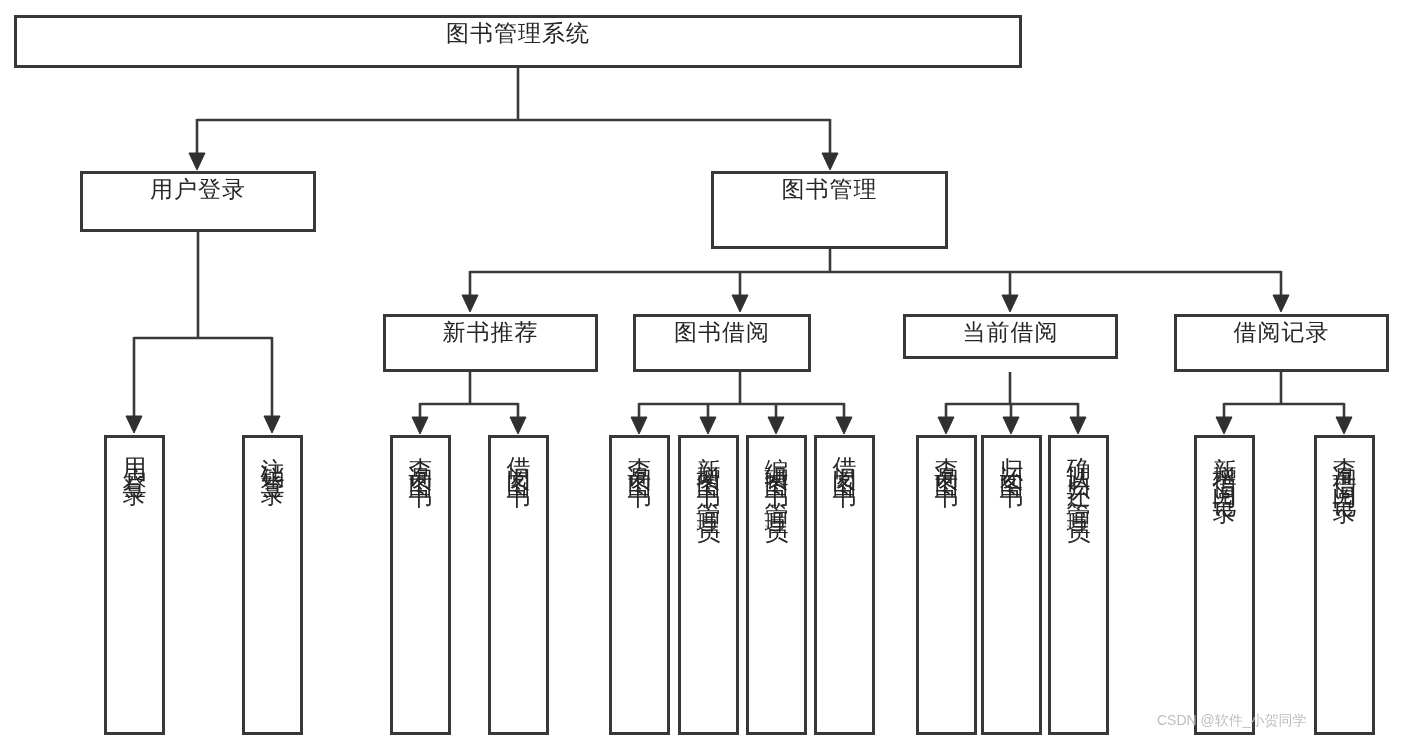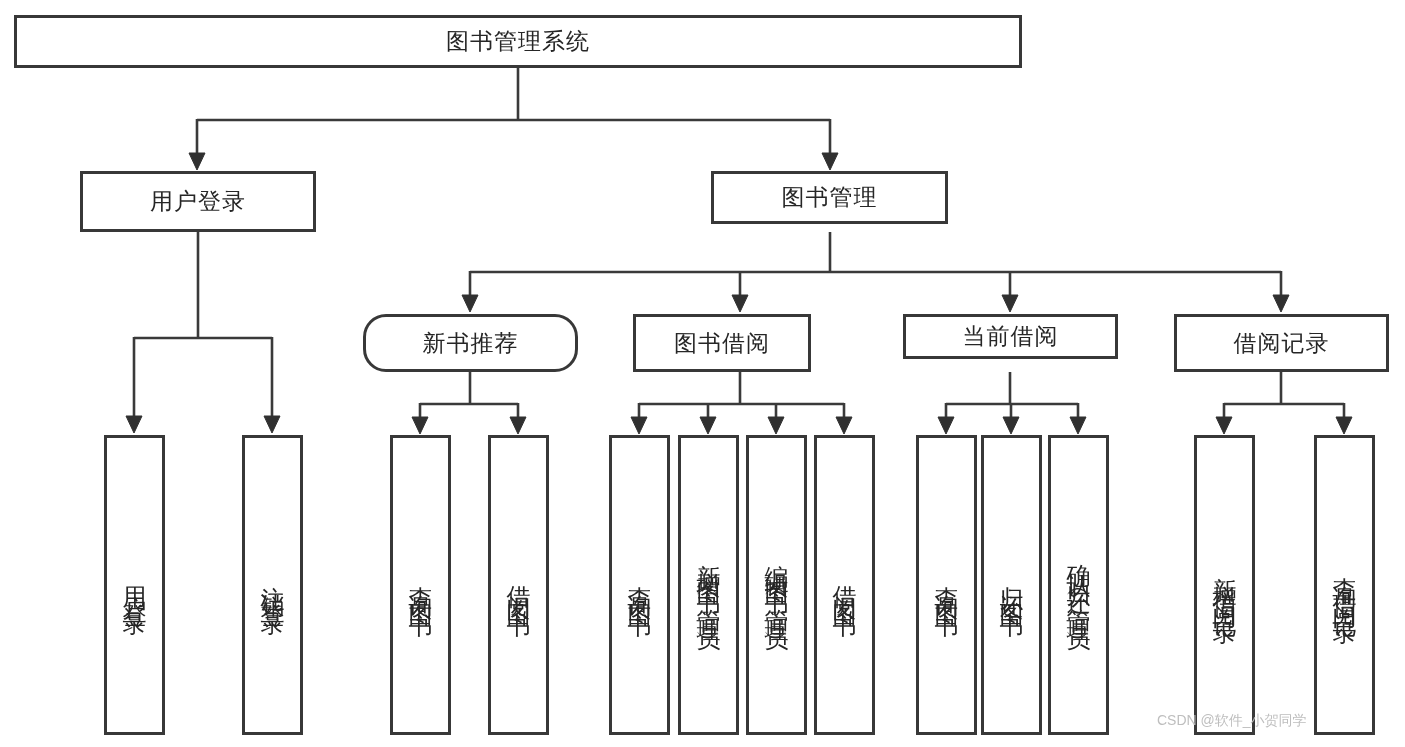--- a/index.html
+++ b/index.html
@@ -30,21 +30,20 @@
   .connectors polygon {
     fill: #303030;
     stroke: #303030;
   }
   .node {
     position: absolute;
     box-sizing: border-box;
     border: 3px solid #383838;
     background: #ffffff;
     display: flex;
-    align-items: center;
     justify-content: center;
     color: #262626;
   }
   .hnode {
     font-size: 23px;
     letter-spacing: 1px;
   }
   .vnode .vtext {
     writing-mode: vertical-rl;
     line-height: 1;
@@ -130,25 +129,25 @@
     <polygon points="1336,417 1352,417 1344,434"></polygon>
   </svg>
 
   <div class="node hnode" style="left:14px; top:15px; width:1008px; height:53px;">
     <span>图书管理系统</span>
   </div>
 
   <div class="node hnode" style="left:80px; top:171px; width:236px; height:61px;">
     <span>用户登录</span>
   </div>
-  <div class="node hnode" style="left:711px; top:171px; width:237px; height:53px;">
+  <div class="node hnode" style="left:711px; top:171px; width:237px; height:78px;">
     <span>图书管理</span>
   </div>
 
-  <div class="node hnode" style="left:363px; top:314px; width:215px; height:58px;border-radius:23px;">
+  <div class="node hnode" style="left:383px; top:314px; width:215px; height:58px;">
     <span>新书推荐</span>
   </div>
   <div class="node hnode" style="left:633px; top:314px; width:178px; height:58px;">
     <span>图书借阅</span>
   </div>
   <div class="node hnode" style="left:903px; top:314px; width:215px; height:45px;">
     <span>当前借阅</span>
   </div>
   <div class="node hnode" style="left:1174px; top:314px; width:215px; height:58px;">
     <span>借阅记录</span>

